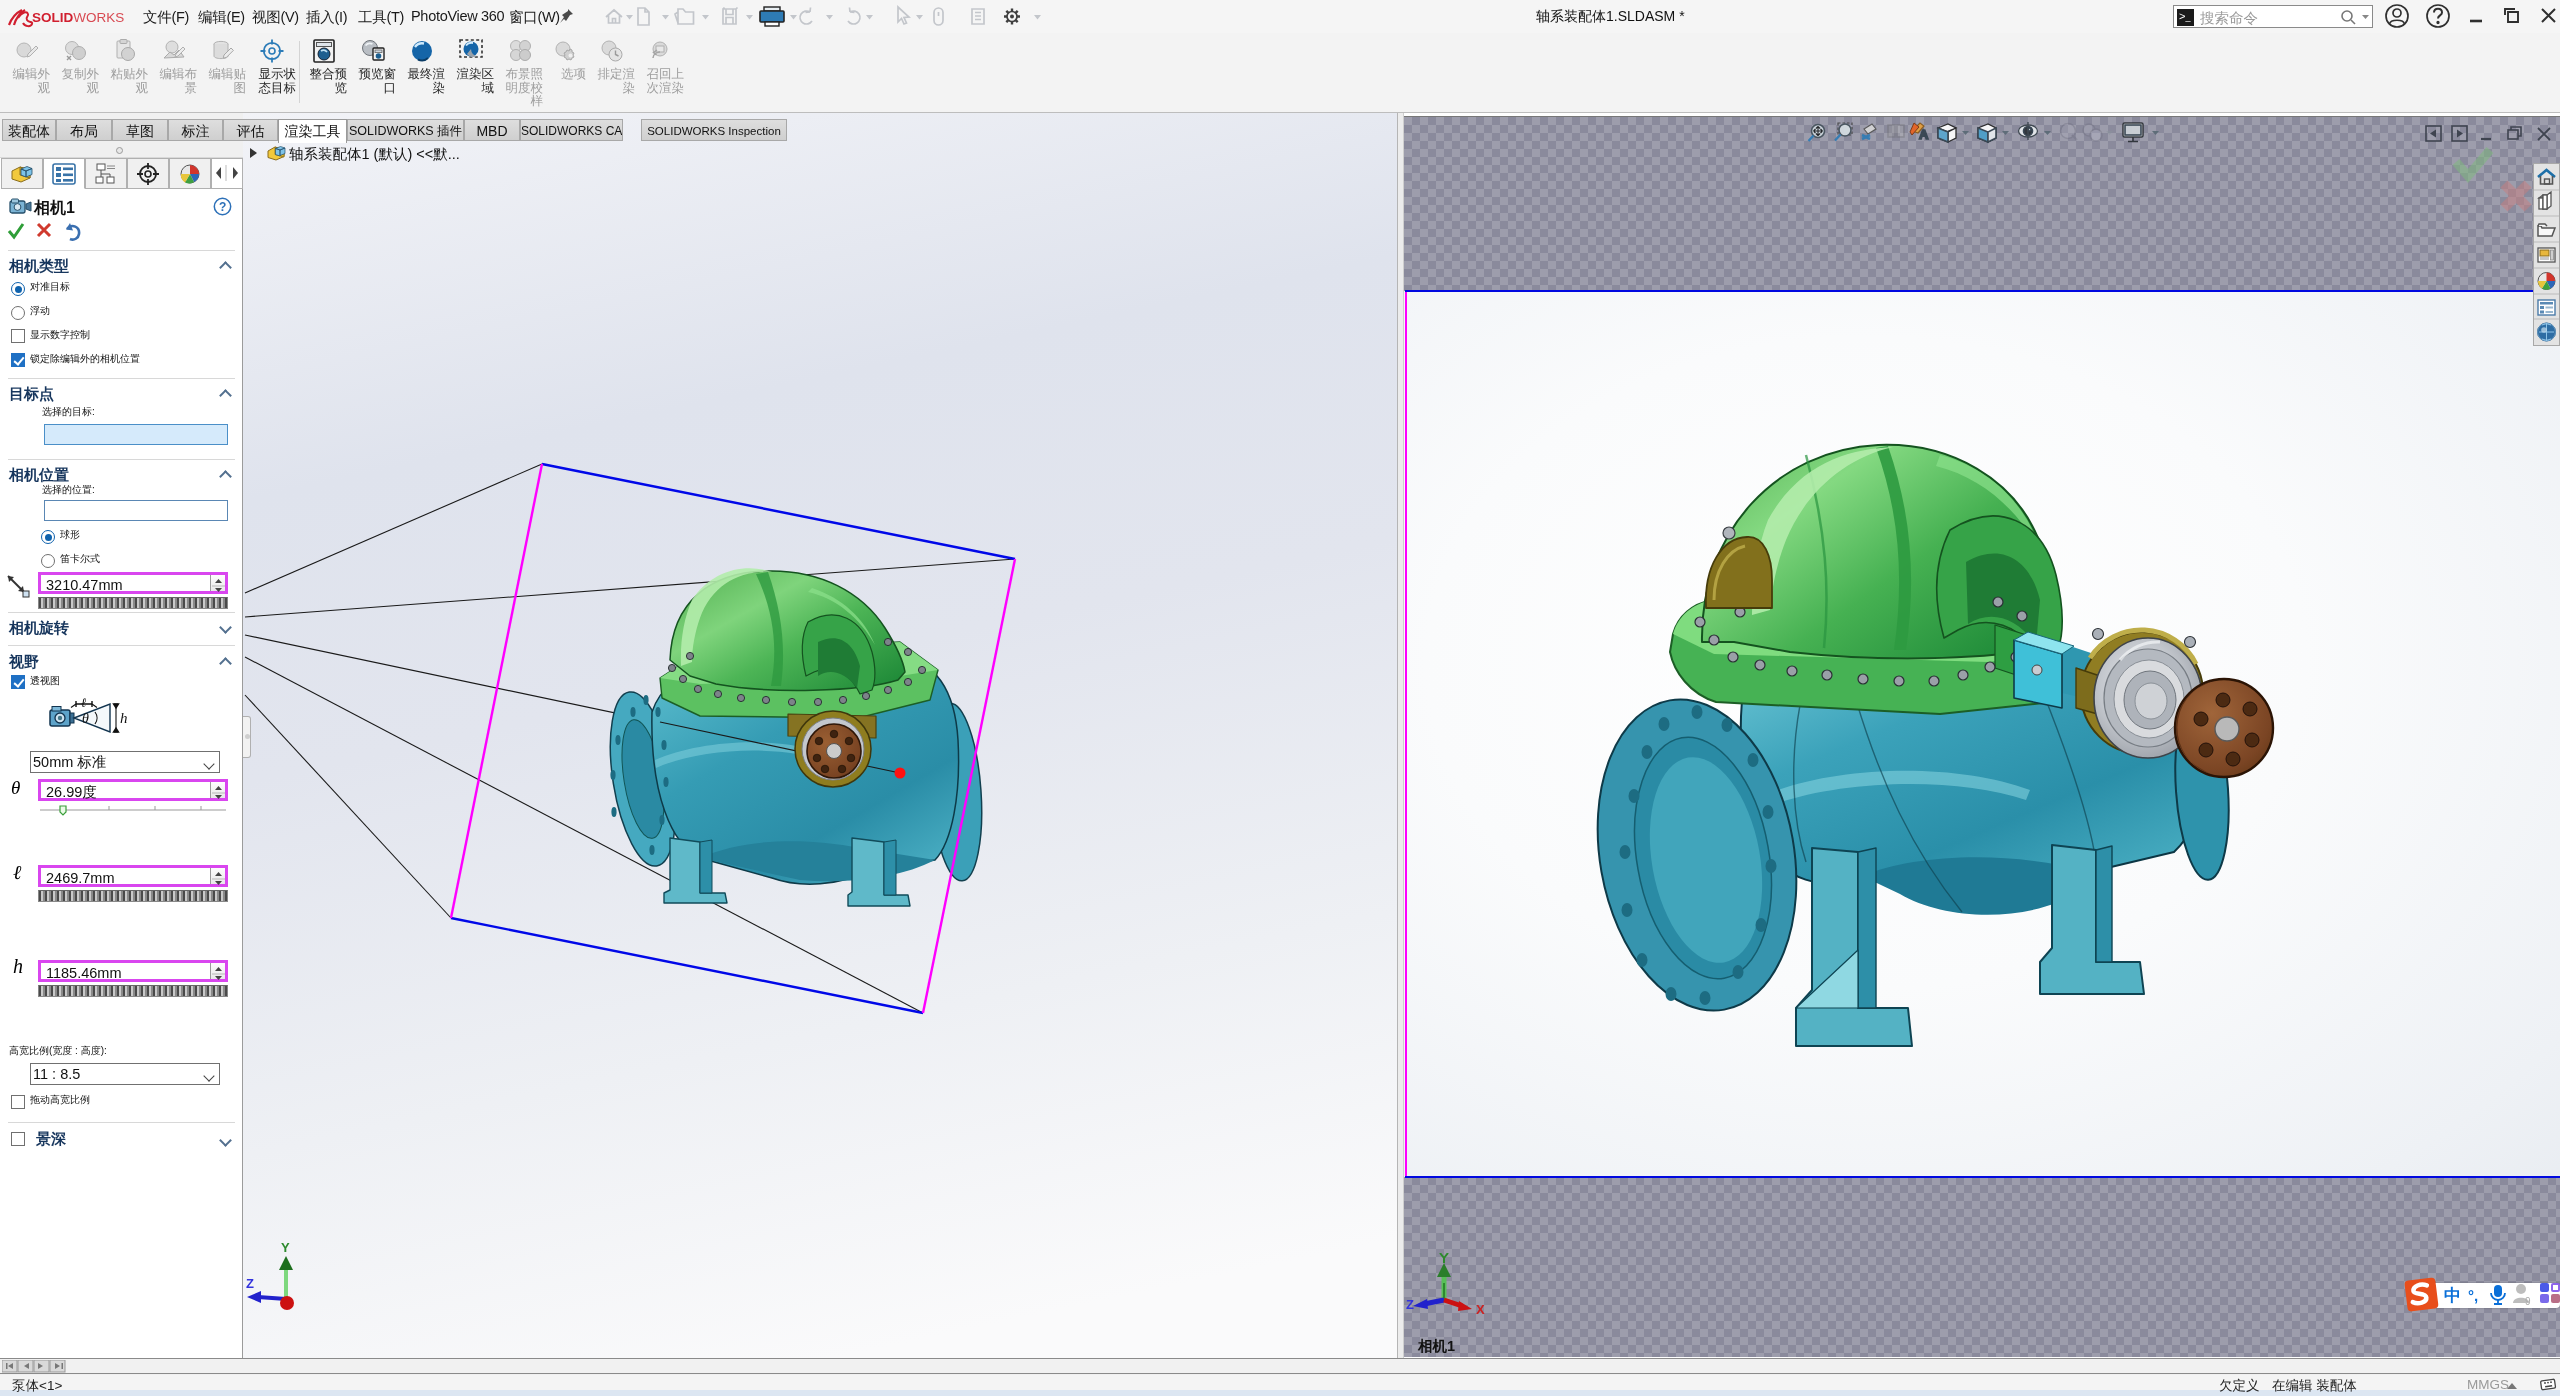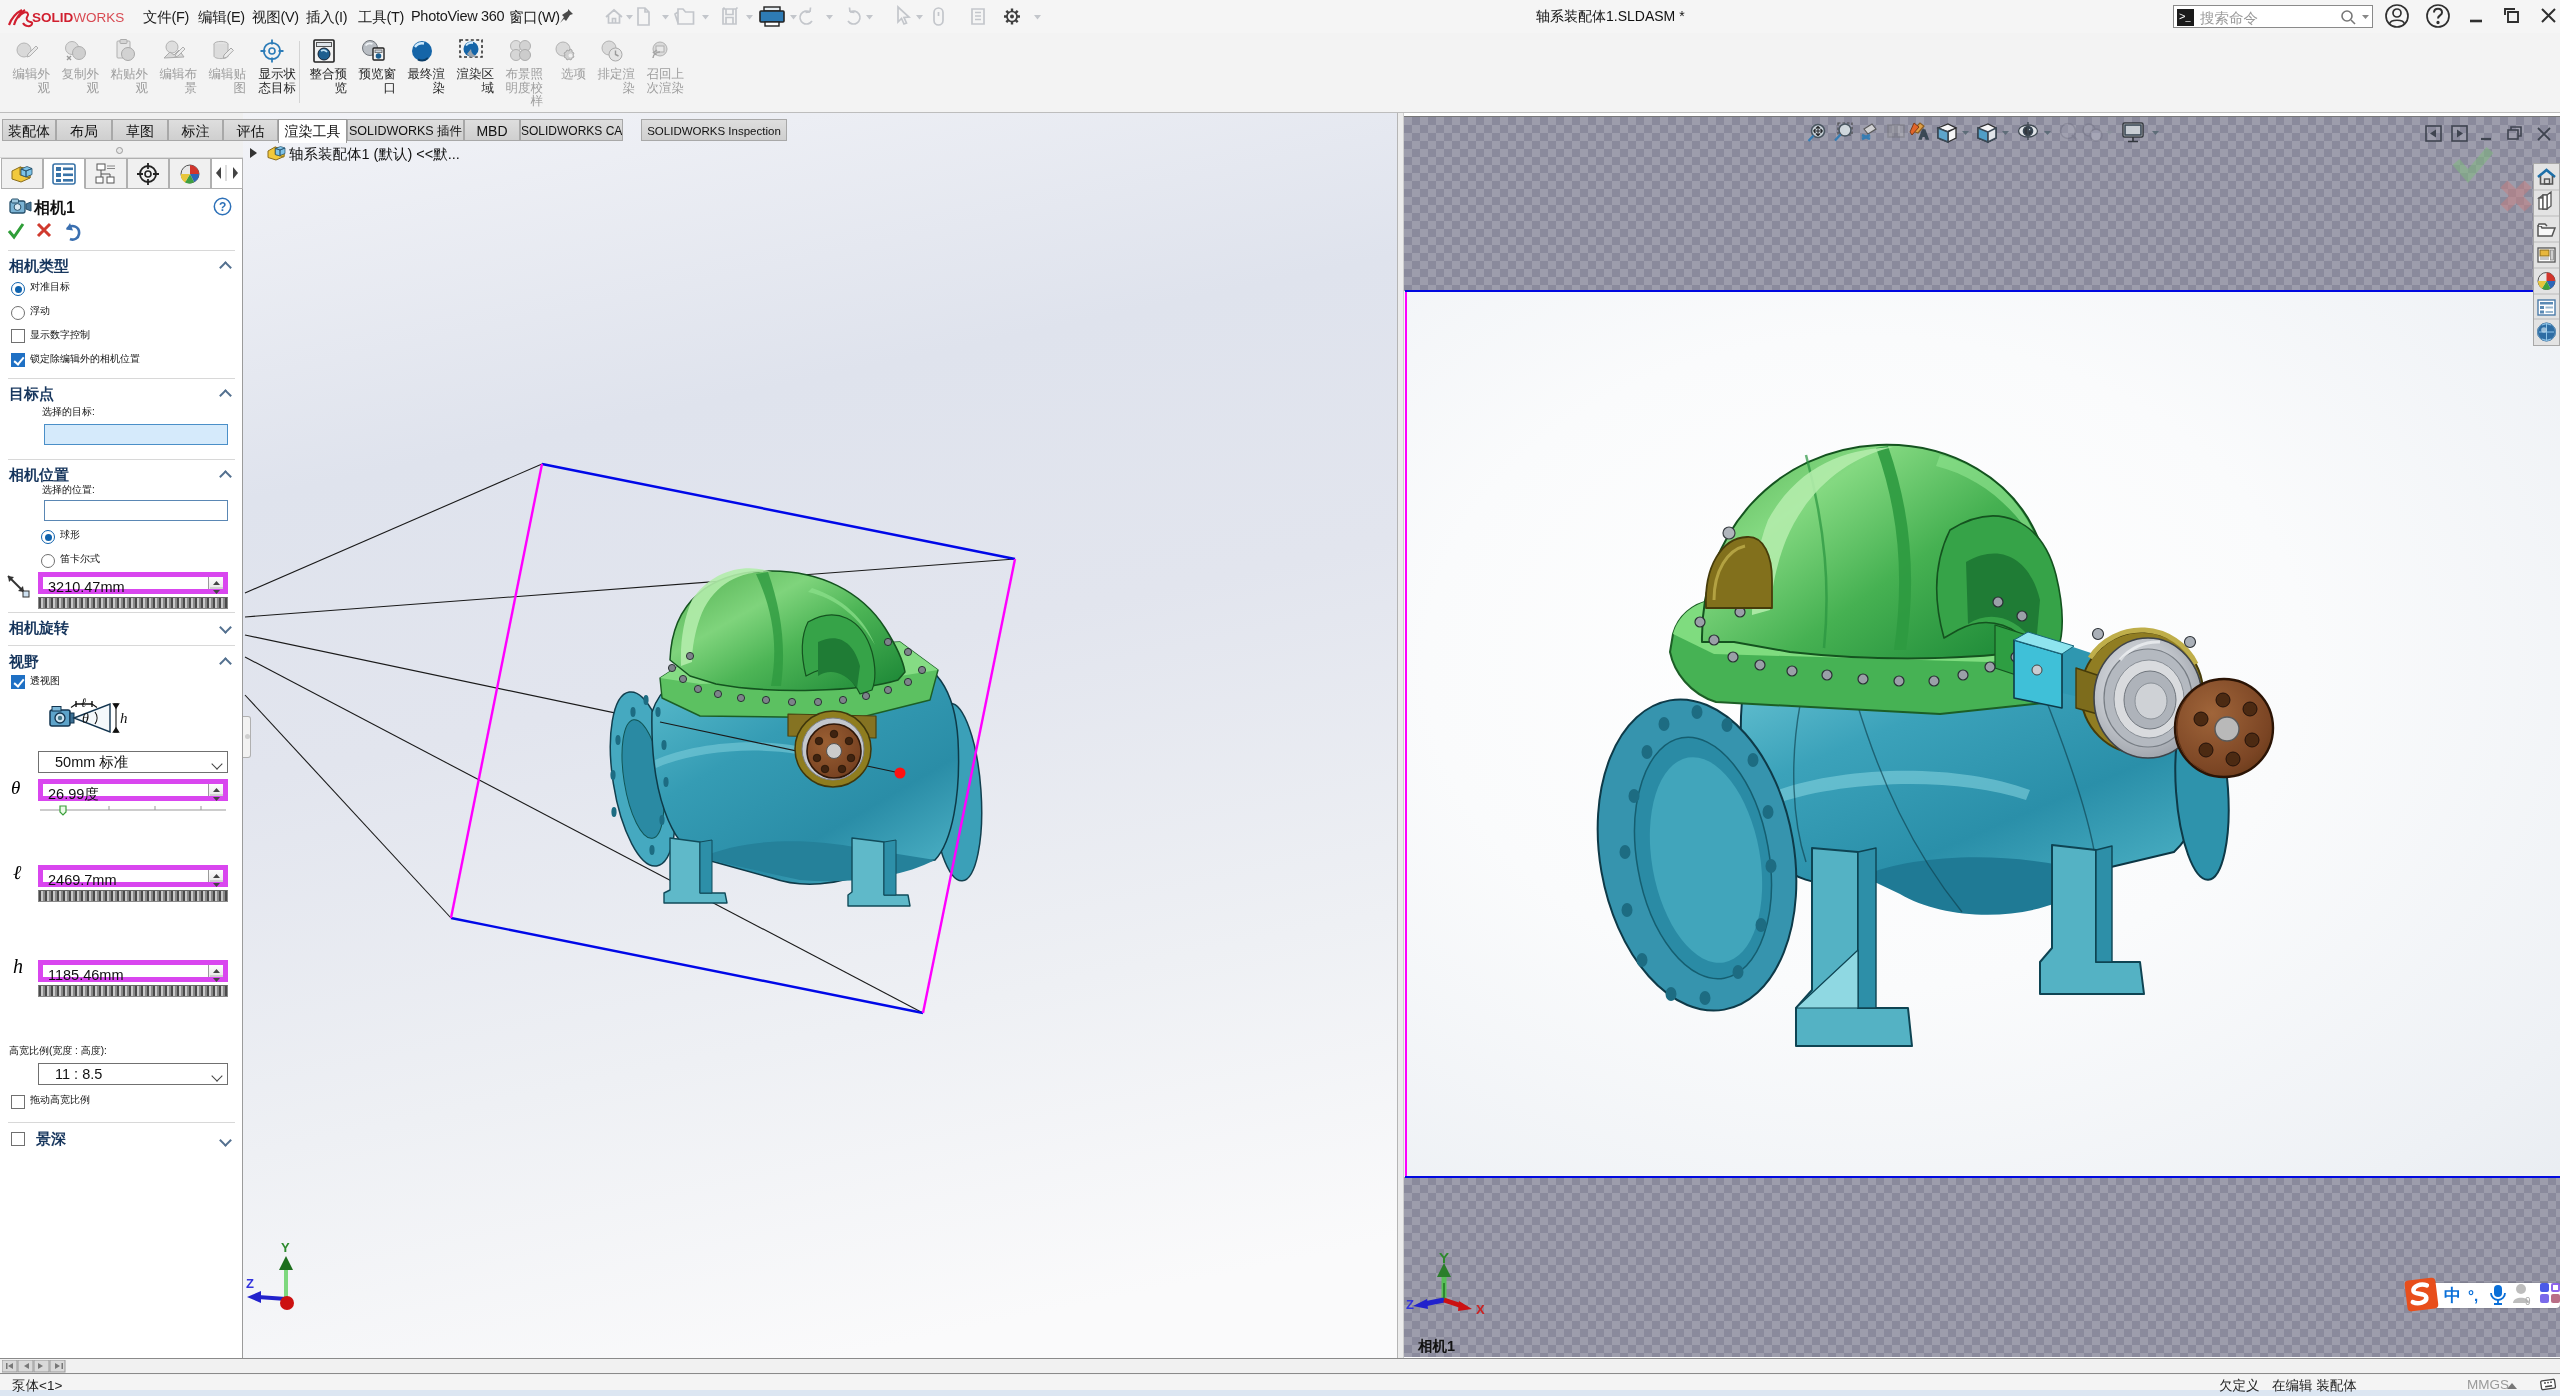--- a/index.html
+++ b/index.html
@@ -45,26 +45,26 @@
   #lpanel-tophandle { left:0; top:141px; width:243px; height:17px; background:#f0f0f0; border-bottom:1px solid #d9d9d9;}
   .ptab { position:absolute; top:158px; height:31px; width:42px; background:#f0f0f0; border:1px solid #b0b0b0; }
   .ptab.active { background:#fff; border-bottom-color:#fff; }
   .phdr { color:#17365d; font-weight:bold; font-size:15px; }
   .sep { position:absolute; left:8px; width:227px; height:1px; background:#d8d8d8; }
   .chev { position:absolute; right:12px; width:9px; height:9px; border:solid #53708f; border-width:0 2px 2px 0; }
   .chev.up { transform:rotate(-135deg); }
   .chev.dn { transform:rotate(45deg); }
   .lbl { position:absolute; font-size:10px; color:#111; }
   .inbox { position:absolute; left:44px; width:184px; height:21px; border:1px solid #5a87b4; background:#fff; }
-  .spin { position:absolute; left:38px; width:190px; height:22px; border:5px solid #d946ef; background:#fff; font-size:14.5px; color:#111; line-height:20px; padding-left:5px; }
+  .spin { position:absolute; left:38px; width:190px; height:22px; border:3px solid #d946ef; background:#fff; font-size:14.5px; color:#111; line-height:20px; padding-left:5px; }
   .spinbtn { position:absolute; right:0; top:0; width:15px; height:100%; border-left:1px solid #9a9a9a; background:linear-gradient(#fdfdfd,#e8e8e8); }
   .ruler { position:absolute; left:38px; width:190px; height:12px;
      background:repeating-linear-gradient(90deg,#4a4a4a 0 2px,#c9c9c9 2px 4px,#8a8a8a 4px 6px);
      border:1px solid #888; border-top-color:#666; }
-  .ddl { position:absolute; left:38px; width:190px; height:22px; border:1px solid #707070; background:#fff; font-size:14.5px; color:#111; line-height:20px; padding-left:16px; }
+  .ddl { position:absolute; left:30px; width:190px; height:22px; border:1px solid #707070; background:#fff; font-size:14.5px; color:#111; line-height:20px; padding-left:2px; }
   .ddlarrow { position:absolute; right:6px; top:8px; width:8px; height:8px; border:solid #444; border-width:0 1.6px 1.6px 0; transform:rotate(45deg); }
   .radio { position:absolute; width:14px; height:14px; border:1px solid #707070; border-radius:50%; background:#fff; }
   .radio.sel { border:1px solid #0f62ad; }
   .radio.sel::after { content:""; position:absolute; left:2.5px; top:2.5px; width:7px; height:7px; border-radius:50%; background:#0f62ad; }
   .cbx { position:absolute; width:14px; height:14px; border:1px solid #707070; background:#fff; }
   .cbx.chk { background:#1f70c4; border-color:#1f70c4; }
   .cbx.chk::after { content:""; position:absolute; left:4px; top:0.5px; width:4px; height:8px; border:solid #fff; border-width:0 2px 2px 0; transform:rotate(40deg); }
 
   
   #modeltabs { left:0; top:1358px; width:2560px; height:16px; background:#f1f1f1; border-top:1px solid #8a8a8a; border-bottom:1px solid #8a8a8a; }

